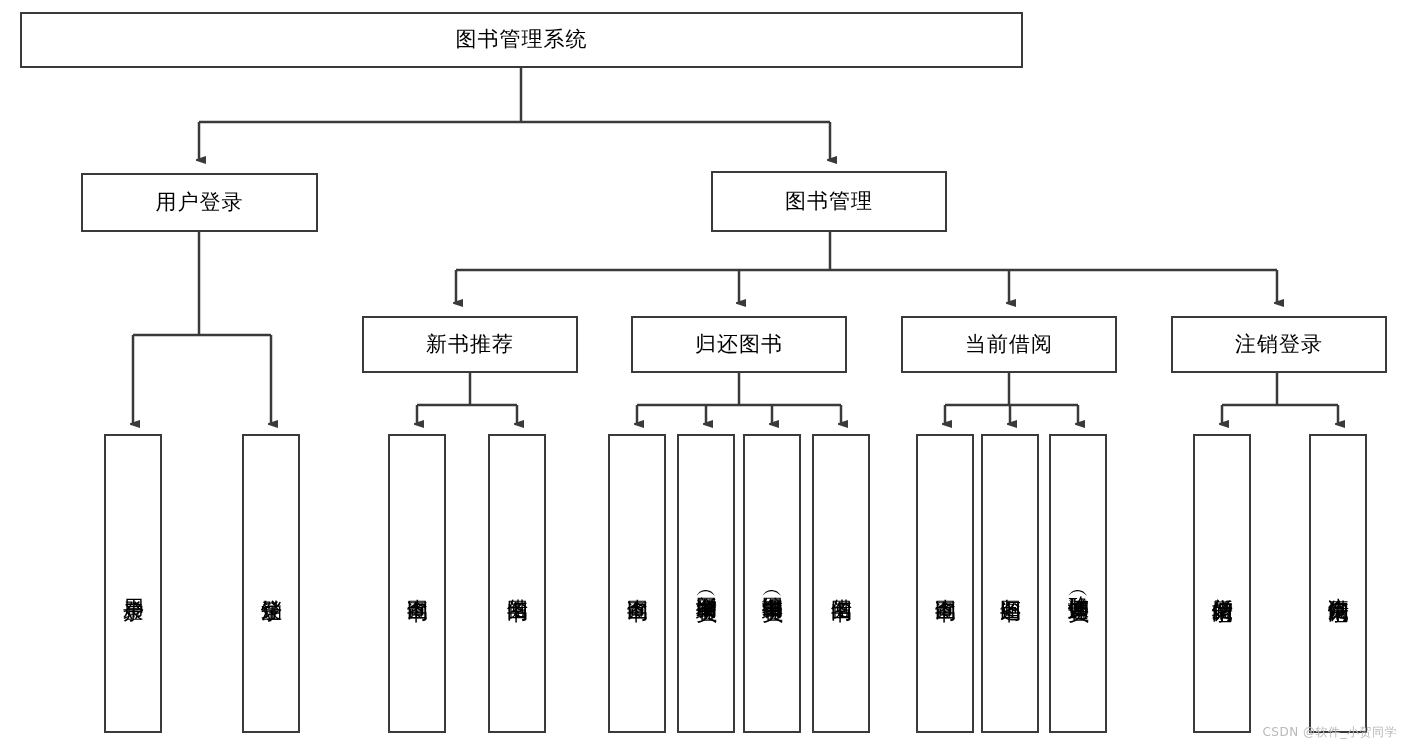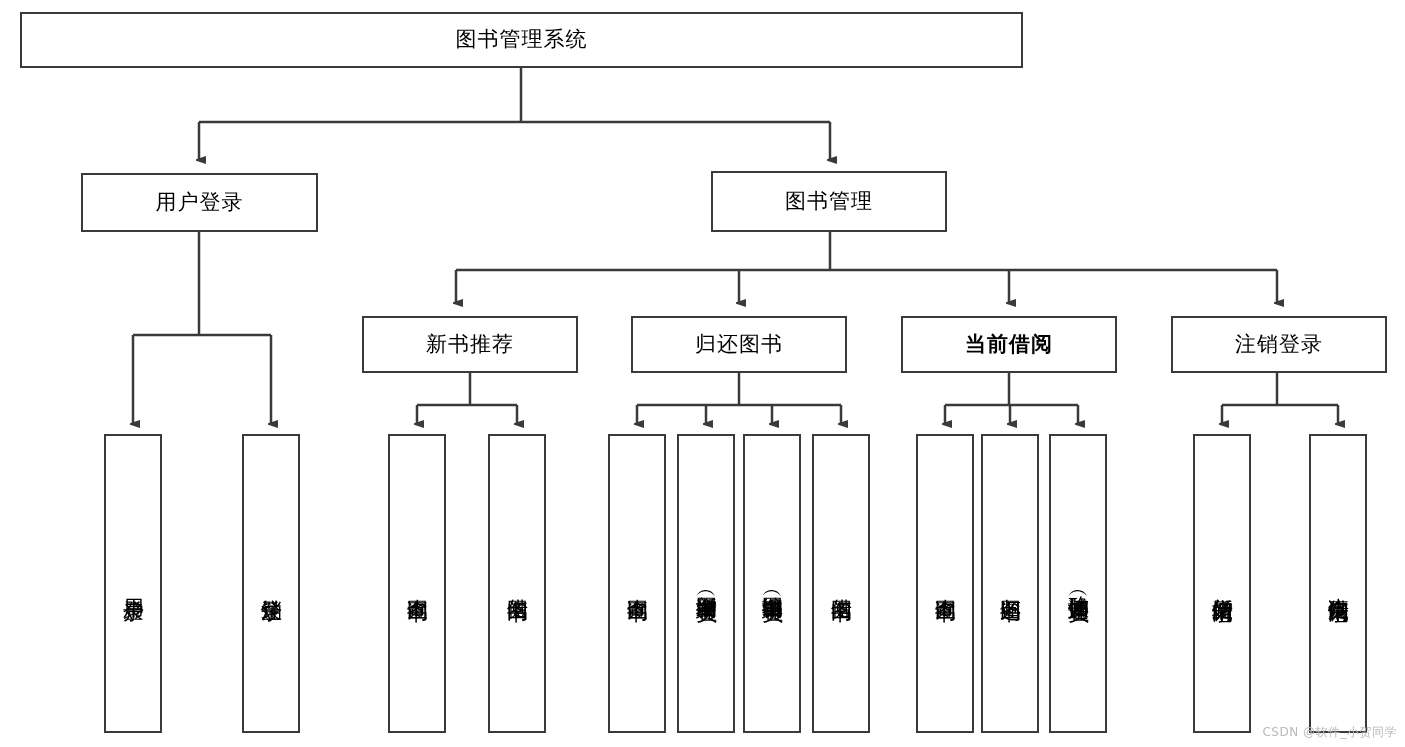--- a/index.html
+++ b/index.html
@@ -133,21 +133,21 @@
   <div class="node horiz" style="left:711px; top:171px; width:236px; height:61px;justify-content:center;">
     <span>图书管理</span>
   </div>
 
   <div class="node horiz" style="left:362px; top:316px; width:216px; height:57px;">
     <span>新书推荐</span>
   </div>
   <div class="node horiz" style="left:631px; top:316px; width:216px; height:57px;">
     <span>归还图书</span>
   </div>
-  <div class="node horiz" style="left:901px; top:316px; width:216px; height:57px;font-weight:bold;">
+  <div class="node horiz" style="left:901px; top:316px; width:216px; height:57px;">
     <span>当前借阅</span>
   </div>
   <div class="node horiz" style="left:1171px; top:316px; width:216px; height:57px;">
     <span>注销登录</span>
   </div>
 
   <div class="node vert" style="left:104px; top:434px; width:58px; height:299px;">
     <span>用户登录</span>
   </div>
   <div class="node vert" style="left:242px; top:434px; width:58px; height:299px;">

